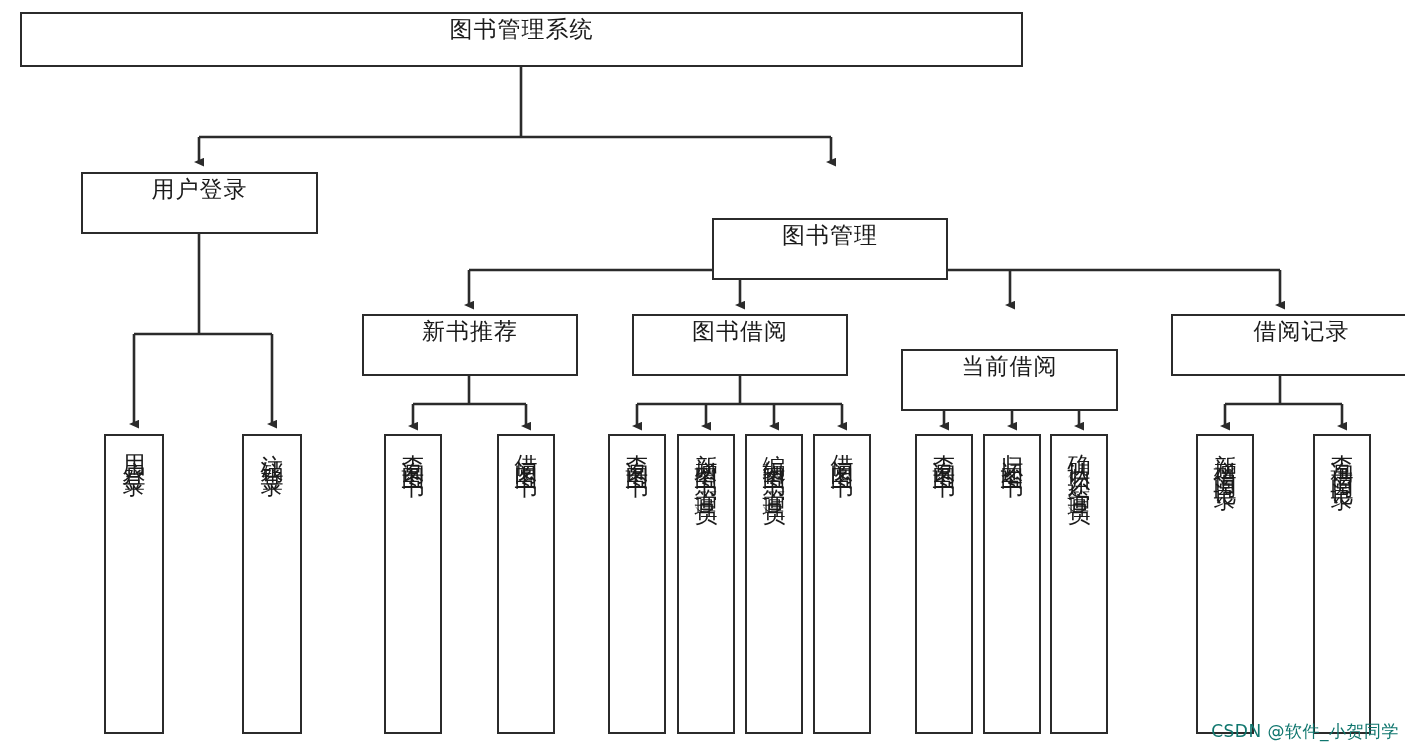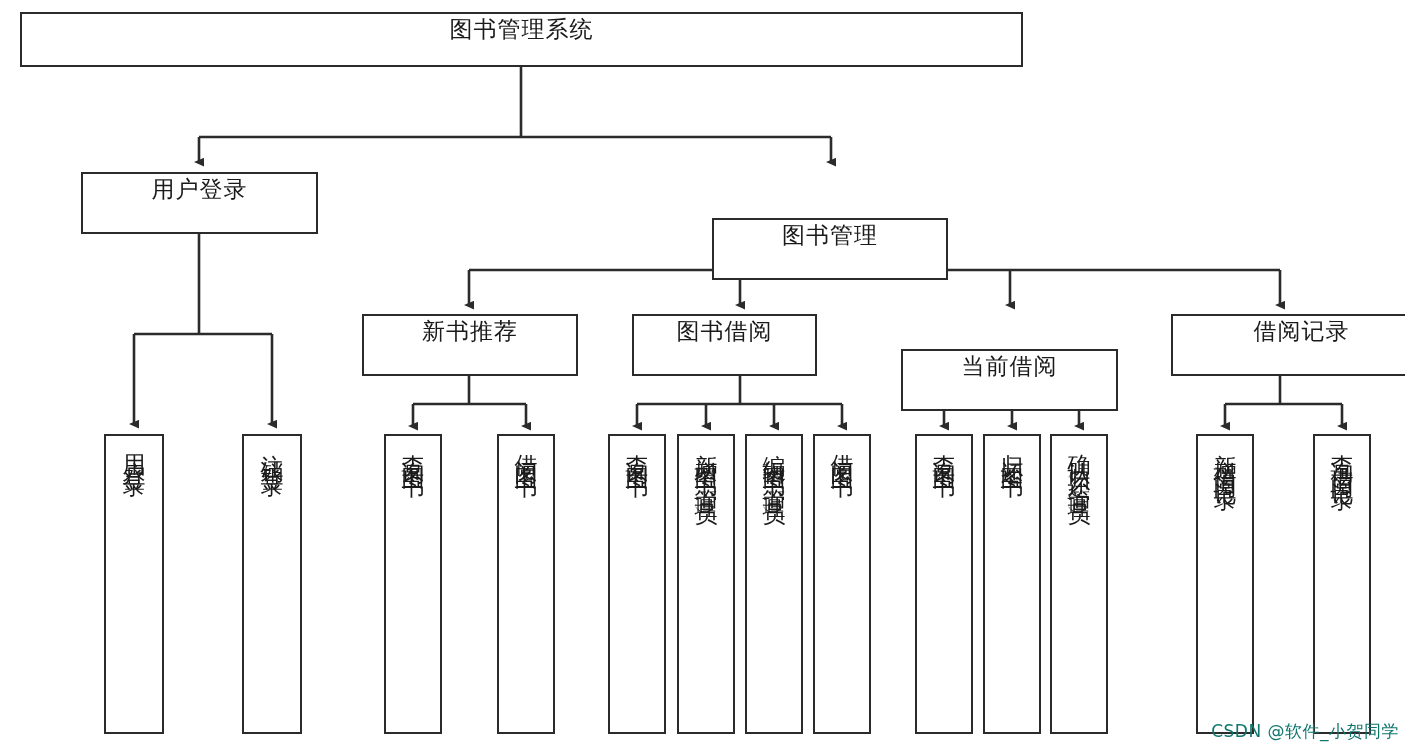--- a/index.html
+++ b/index.html
@@ -122,21 +122,21 @@
   <div class="node h" style="left:81px; top:172px; width:237px; height:62px;">
     <span>用户登录</span>
   </div>
   <div class="node h" style="left:712px; top:170px; width:236px; height:62px;margin-top:48px;">
     <span>图书管理</span>
   </div>
 
   <div class="node h" style="left:362px; top:314px; width:216px; height:62px;">
     <span>新书推荐</span>
   </div>
-  <div class="node h" style="left:632px; top:314px; width:185px; height:62px;font-family:Liberation Mono, monospace;">
+  <div class="node h" style="left:632px; top:314px; width:216px; height:62px;font-family:Liberation Mono, monospace;">
     <span>图书借阅</span>
   </div>
   <div class="node h" style="left:901px; top:314px; width:217px; height:62px;margin-top:35px;">
     <span>当前借阅</span>
   </div>
   <div class="node h" style="left:1171px; top:314px; width:261px; height:62px;">
     <span>借阅记录</span>
   </div>
 
   <div class="node v" style="left:104px; top:434px; width:60px; height:300px;">

